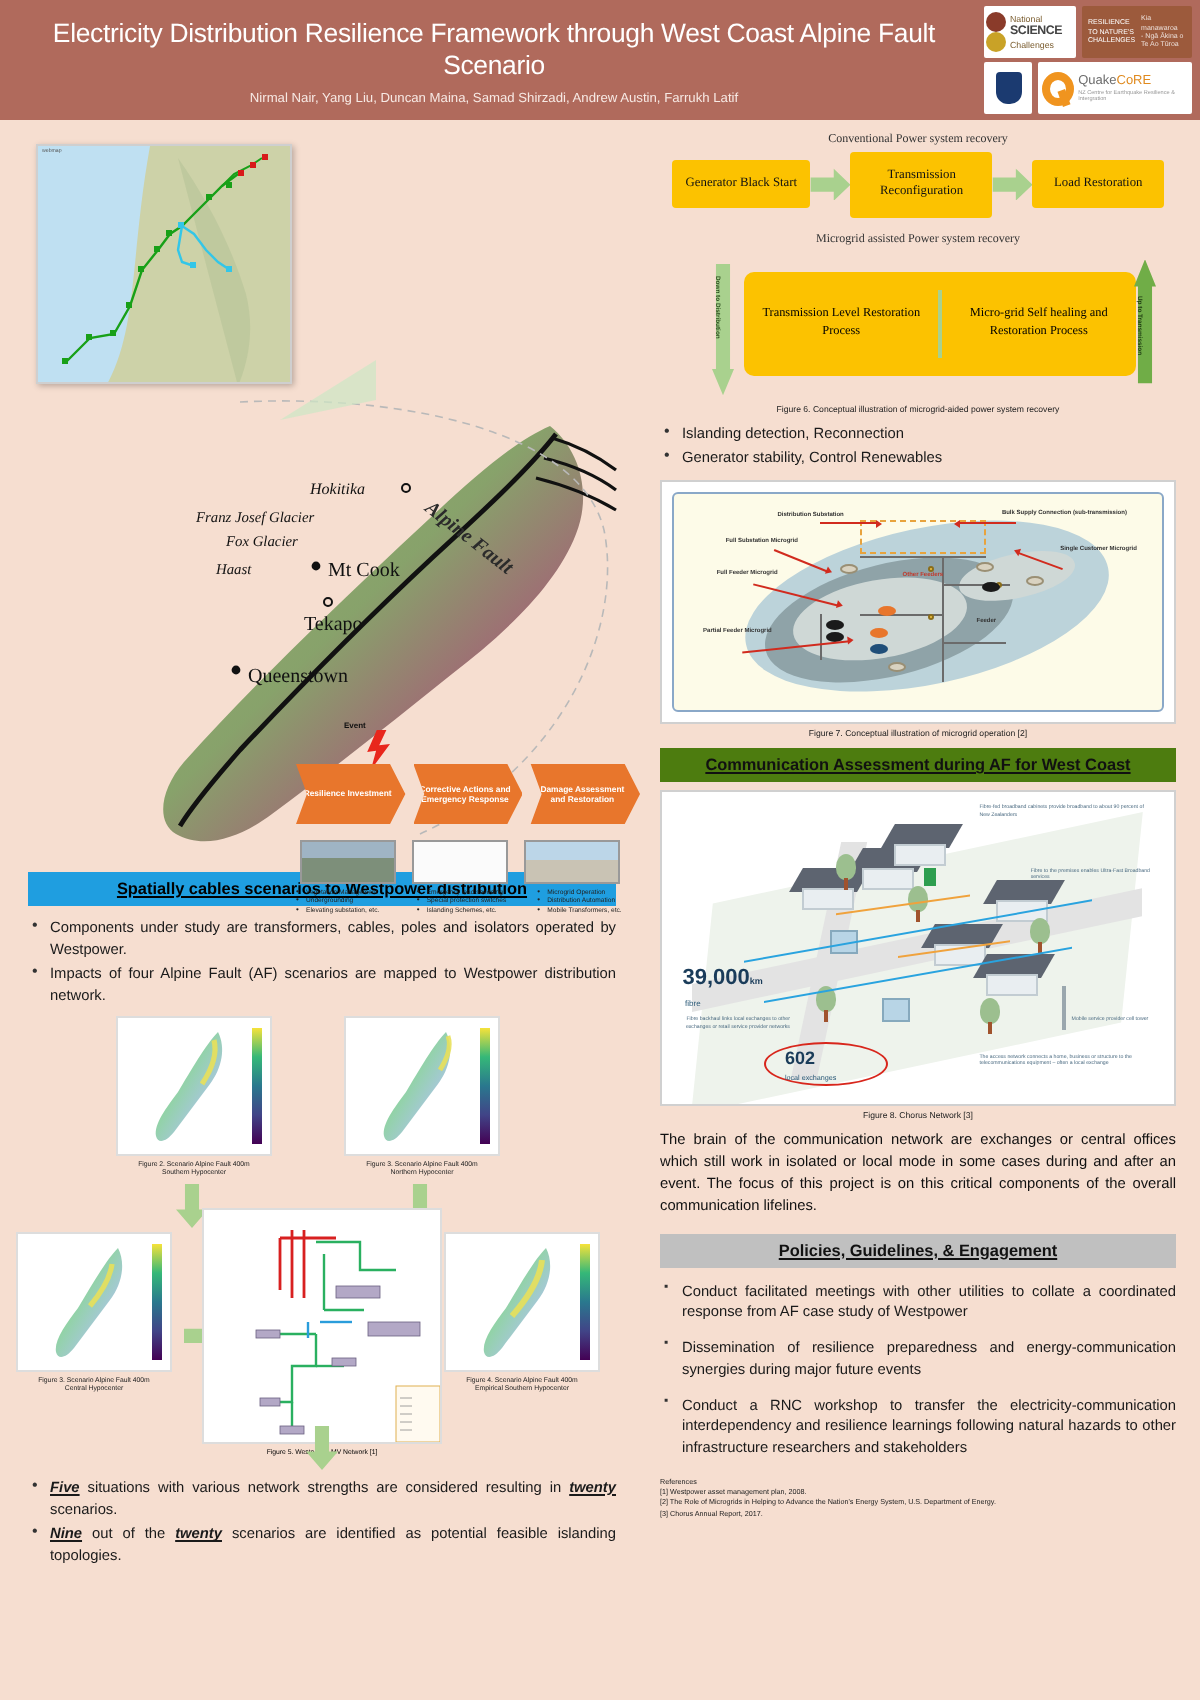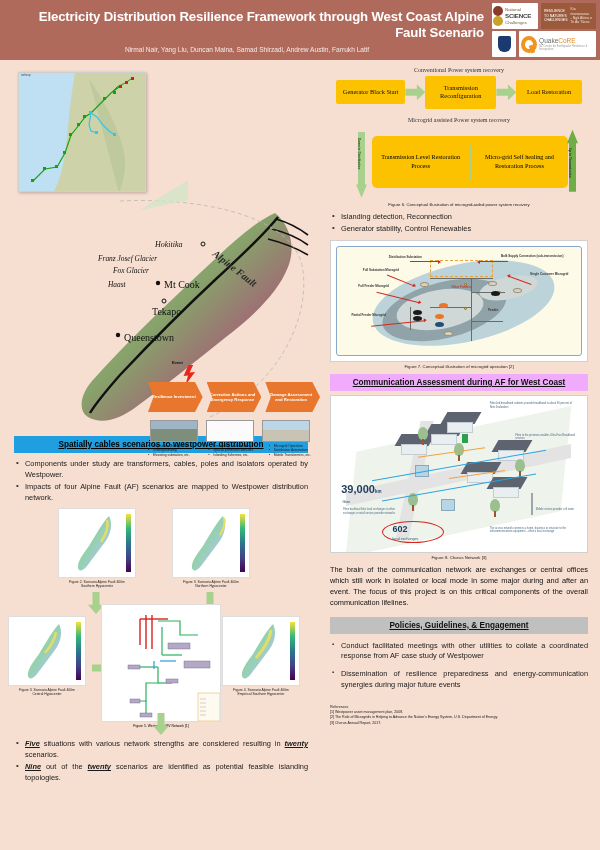--- a/index.html
+++ b/index.html
@@ -16,22 +16,22 @@
     background: #b06a5c;
     display: flex; align-items: stretch;
     position: relative;
   }
   .header-text {
     flex: 1; padding: 5px 8px 3px 10px;
     display: flex; flex-direction: column;
     align-items: center; justify-content: center;
   }
   .poster-title {
-    color: #ffffff; font-weight: bold; font-size: 13.2px;
-    line-height: 1.18; text-align: right; letter-spacing: -0.15px;
+    color: #ffffff; font-weight: normal; font-size: 13.2px;
+    line-height: 1.18; text-align: center; letter-spacing: -0.15px;
   }
   .authors {
     color: #f7e9e4; font-size: 6.6px; margin-top: 5px; text-align: center;
   }
   .logo-panel {
     width: 108px; background: #b06a5c;
     display: flex; flex-direction: column; gap: 2px;
     padding: 3px 4px 3px 0;
   }
   .logo-row { display: flex; gap: 3px; align-items: stretch; height: 26px; }
@@ -65,21 +65,21 @@
   .col-left { position: absolute; left: 0; top: 0; width: 322px; height: 790px; }
   .col-right { position: absolute; left: 322px; top: 0; width: 278px; height: 790px; }
 
   
   .sec-bar {
     text-align: center; font-weight: bold; font-size: 8.2px;
     padding: 4px 2px; text-decoration: underline; color: #111;
   }
   .bar-blue { background: #1f9ee0; color: #000; }
   .bar-green { background: #a8d08d; }
-  .bar-orange { background: #f0abfc; }
+  .bar-orange { background: #4d7c0f; }
   .bar-gray { background: #c0c0c0; }
 
   
   ul.blist { list-style: none; padding: 0; margin: 0; }
   ul.blist > li {
     position: relative; padding-left: 11px; margin-bottom: 2px;
     font-size: 7.4px; line-height: 1.45; text-align: justify; color: #1a1a1a;
   }
   ul.blist > li:before {
     content: "\25AA"; position: absolute; left: 2px; top: -1px;
@@ -691,28 +691,29 @@
 
         <div class="ch-note" style="left:62%;top:4%;width:34%">Fibre-fed broadband cabinets provide broadband to about 90 percent of New Zealanders</div>
         <div class="ch-note" style="left:72%;top:24%;width:26%">Fibre to the premises enables Ultra-Fast Broadband services</div>
         <div class="ch-note" style="left:80%;top:72%;width:19%">Mobile service provider cell tower</div>
         <div class="ch-note" style="left:1%;top:72%;width:24%;text-align:right">Fibre backhaul links local exchanges to other exchanges or retail service provider networks</div>
         <div class="ch-note" style="left:62%;top:84%;width:34%">The access network connects a home, business or structure to the telecommunications equipment – often a local exchange</div>
       </div>
 
       <div class="fig-cap">Figure 8. Chorus Network [3]</div>
 
-      <div class="para" style="margin-top:4px">The brain of the communication network are exchanges or central offices which still work in isolated or local mode in some major during and after an event. The focus of this project is on this critical components of the overall communication lifelines.</div>
+      <div class="para" style="margin-top:4px">The brain of the communication network are exchanges or central offices which still work in isolated or local mode in some cases during and after an event. The focus of this project is on this critical components of the overall communication lifelines.</div>
     </div>
 
     <div style="padding:8px 12px 0 8px">
       <div class="sec-bar bar-gray">Policies, Guidelines, &amp; Engagement</div>
       <ul class="blist" style="margin-top:7px">
         <li style="margin-bottom:7px">Conduct facilitated meetings with other utilities to collate a coordinated response from AF case study of Westpower</li>
         <li style="margin-bottom:7px">Dissemination of resilience preparedness and energy-communication synergies during major future events</li>
+        <li>Conduct a RNC workshop to transfer the electricity-communication interdependency and resilience learnings following natural hazards to other infrastructure researchers and stakeholders</li>
       </ul>
     </div>
 
     <div style="padding:7px 12px 0 8px" class="refs">
       <div>References</div>
       <div>[1] Westpower asset management plan, 2008.</div>
       <div>[2] The Role of Microgrids in Helping to Advance the Nation's Energy System, U.S. Department of Energy.</div>
       <div>[3] Chorus Annual Report, 2017.</div>
     </div>
   </div>

